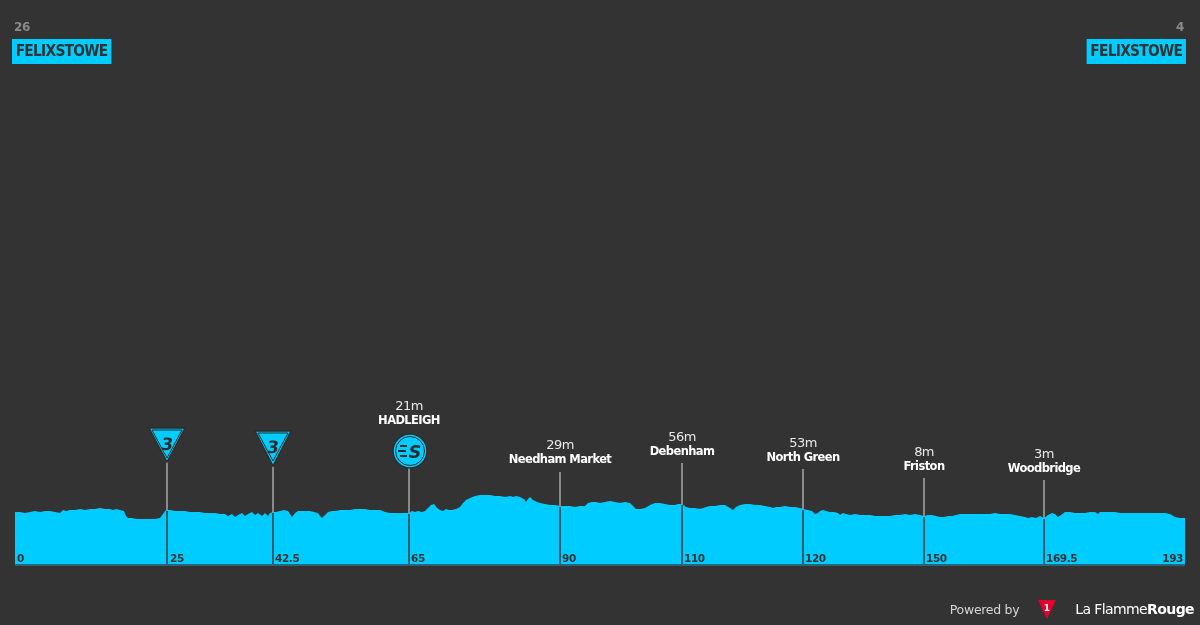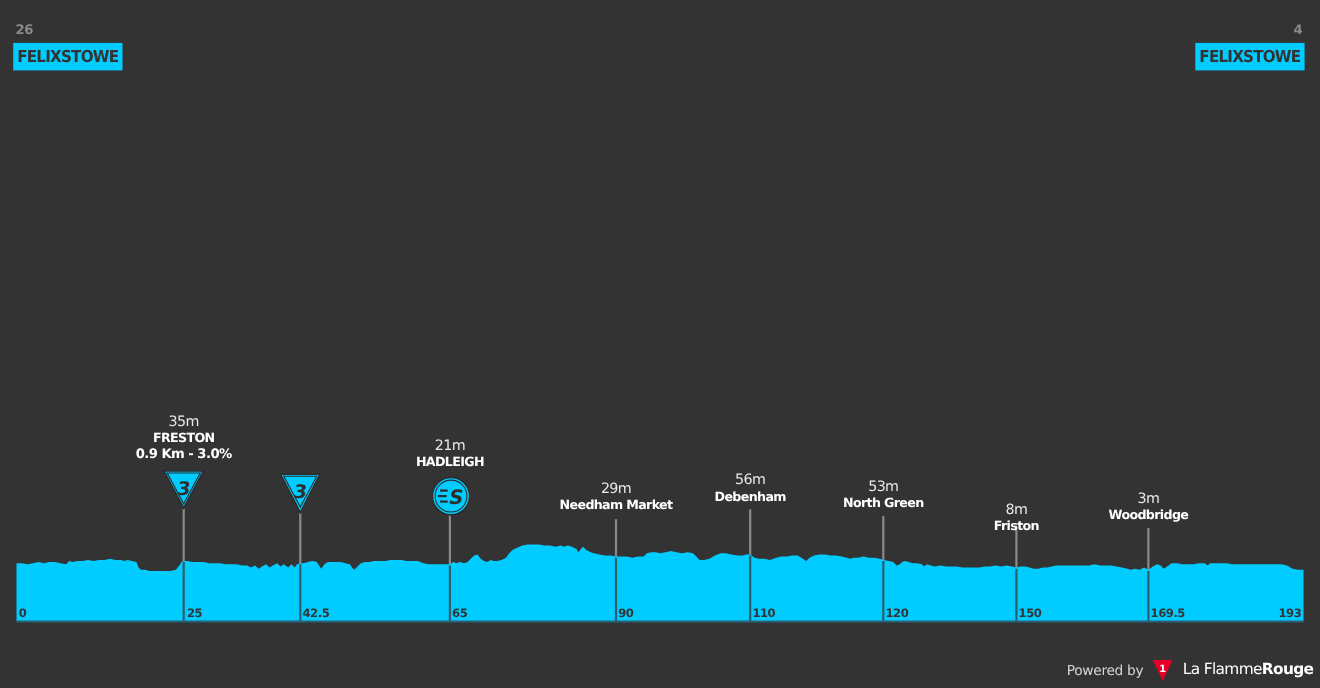--- a/index.html
+++ b/index.html
@@ -78,21 +78,21 @@
       color: #333333;
       letter-spacing: -0.4px;
       top: 552px;
     }
     #footer {
       position: absolute;
       right: 6px;
       top: 598px;
       display: flex;
       align-items: center;
-      gap: 8px;
+      gap: 18px;
     }
     #footer .powered {
       font-family: "DejaVu Sans", sans-serif;
       font-size: 12.5px;
       color: #d6d6d6;
       letter-spacing: -0.3px;
     }
     #footer .brand {
       font-family: "DejaVu Sans", sans-serif;
       font-size: 14px;
@@ -191,42 +191,37 @@
     <g>
       <circle cx="410" cy="451" r="17" fill="#00ccff" stroke="#2d2d2d" stroke-width="1.5"></circle>
       <circle cx="410" cy="451" r="14.5" fill="none" stroke="#2d2d2d" stroke-width="1"></circle>
       <line x1="400" y1="446" x2="407" y2="446" stroke="#2d2d2d" stroke-width="2"></line>
       <line x1="398" y1="451" x2="406" y2="451" stroke="#2d2d2d" stroke-width="2"></line>
       <line x1="400" y1="456" x2="407" y2="456" stroke="#2d2d2d" stroke-width="2"></line>
       <text x="415" y="458" text-anchor="middle" font-family="DejaVu Sans, sans-serif" font-weight="bold" font-size="18" fill="#2d2d2d" font-style="italic">S</text>
     </g>
   </svg>
 
-  <div class="wp" style="left:167px; top:376px;">
-    <div class="alt">35m</div>
-    <div class="name">FRESTON</div>
-    <div class="climb">0.9 Km - 3.0%</div>
-  </div>
   <div class="wp" style="left:409px; top:398px;">
     <div class="alt">21m</div>
     <div class="name">HADLEIGH</div>
   </div>
   <div class="wp" style="left:560px; top:437px;">
     <div class="alt">29m</div>
     <div class="name">Needham Market</div>
   </div>
   <div class="wp" style="left:682px; top:429px;">
     <div class="alt">56m</div>
     <div class="name">Debenham</div>
   </div>
   <div class="wp" style="left:803px; top:435px;">
     <div class="alt">53m</div>
     <div class="name">North Green</div>
   </div>
-  <div class="wp" style="left:924px; top:444px;margin-top:12px;">
+  <div class="wp" style="left:924px; top:444px;">
     <div class="alt">8m</div>
     <div class="name">Friston</div>
   </div>
   <div class="wp" style="left:1044px; top:446px;">
     <div class="alt">3m</div>
     <div class="name">Woodbridge</div>
   </div>
 
   <div class="km-label" style="left:17px;">0</div>
   <div class="km-label" style="left:170px;">25</div>

